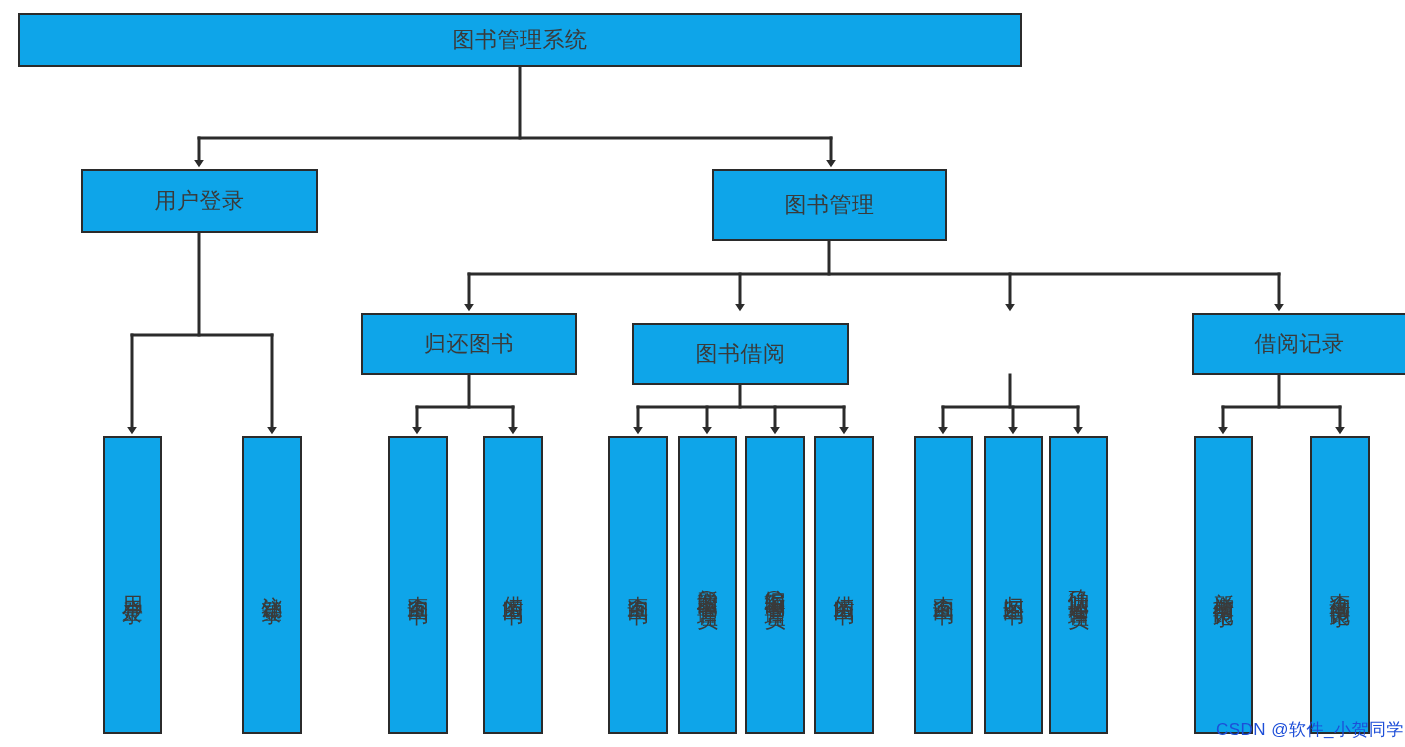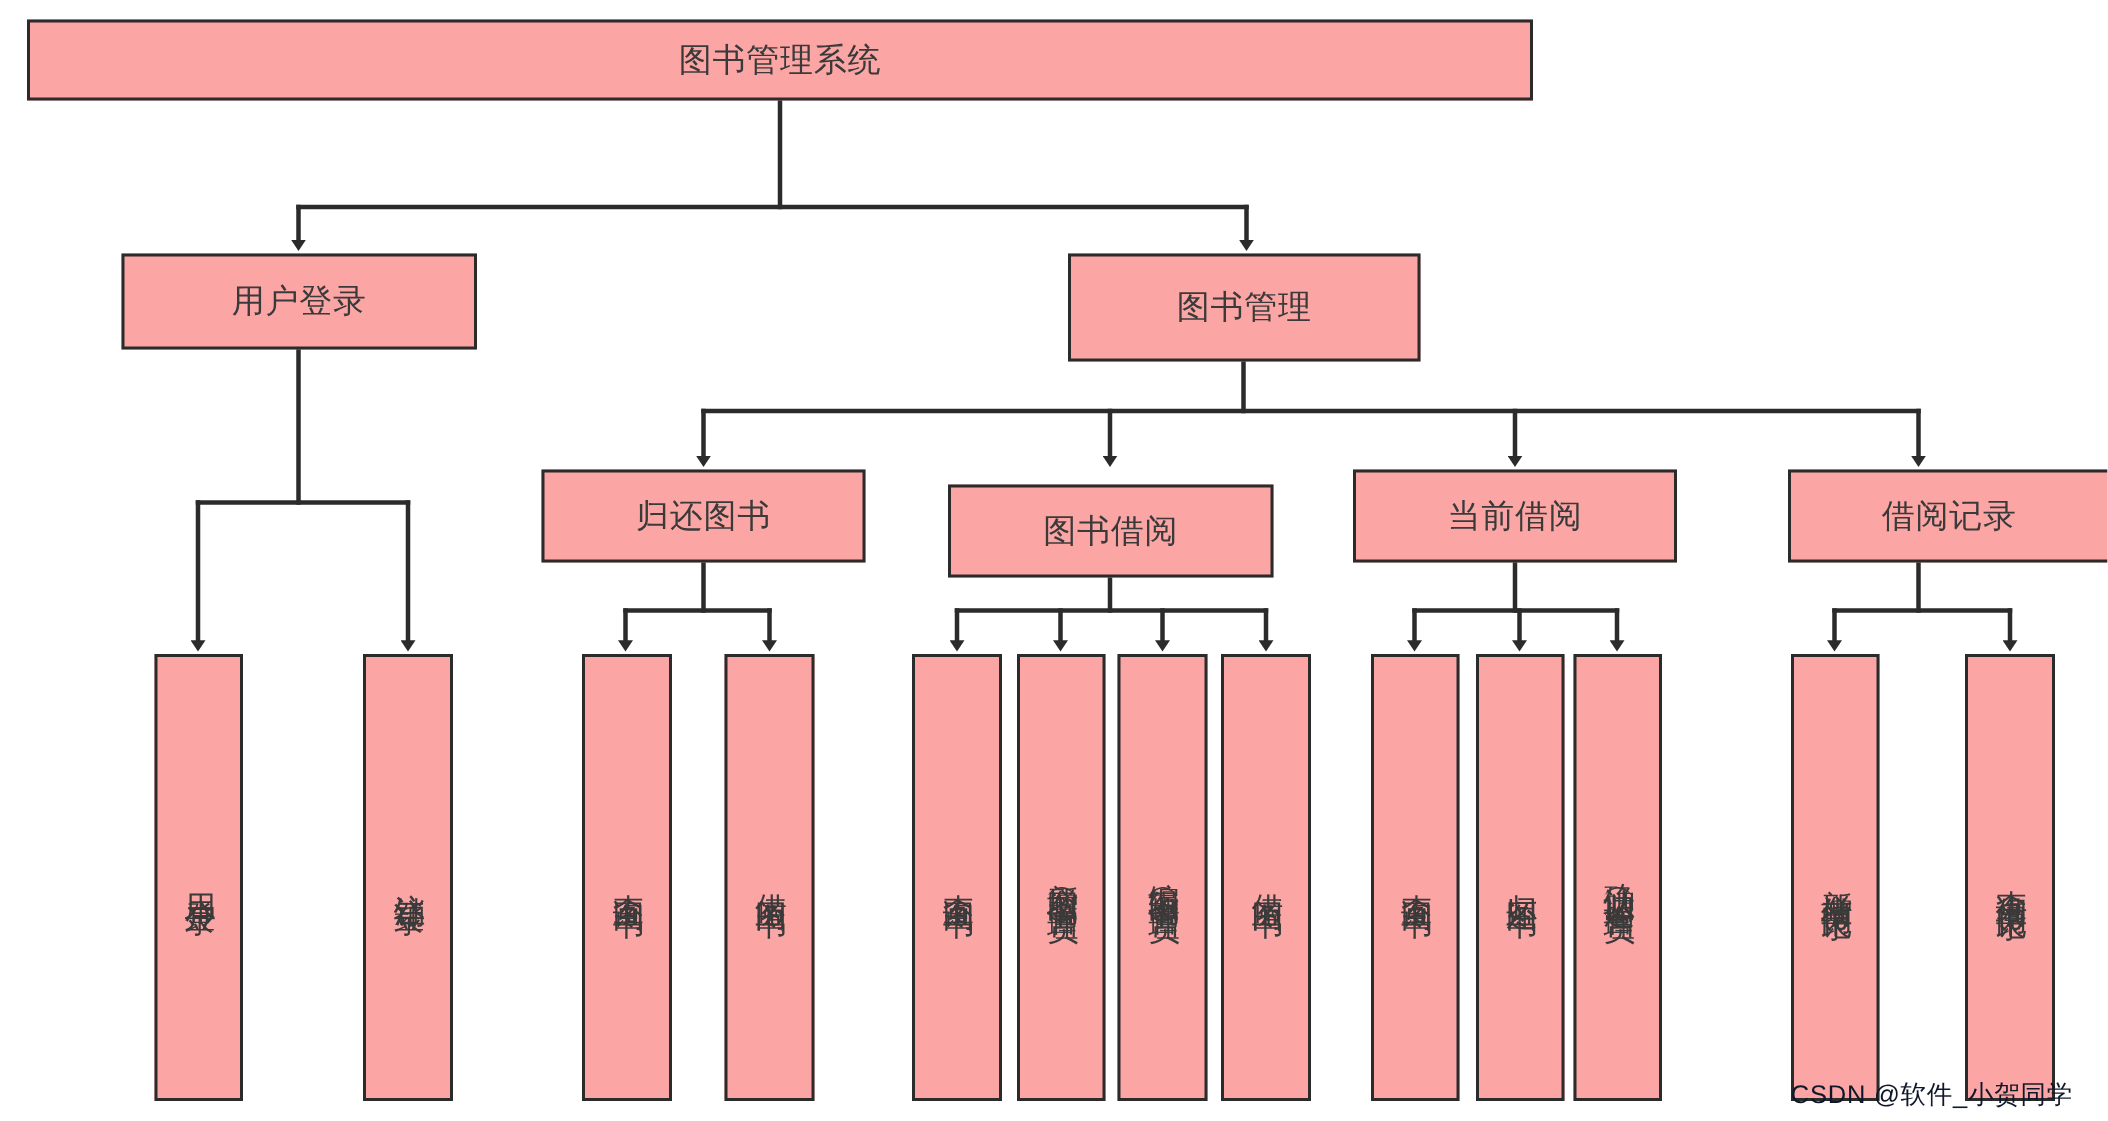--- a/index.html
+++ b/index.html
@@ -22,21 +22,21 @@
     position: absolute;
     left: 0;
     top: 0;
     width: 1405px;
     height: 747px;
   }
   .node-box {
     position: absolute;
     box-sizing: border-box;
     border: 2px solid #2b2b2b;
-    background: #fca5a5;
+    background: #0ea5e9;
     display: flex;
     align-items: center;
     justify-content: center;
     overflow: hidden;
   }
   .node-label {
     color: #3a3a3a;
     font-size: 21px;
     line-height: 1.18;
     letter-spacing: 0.5px;
@@ -57,23 +57,23 @@
     font-size: 21px;
     max-height: 100%;
   }
   .node-box.root .node-label,
   .node-box.level2 .node-label,
   .node-box.level3 .node-label {
     font-size: 22px;
   }
   #watermark {
     position: absolute;
-    right: 23px;
+    right: 1px;
     bottom: 6px;
-    color: #0f172a;
+    color: #1d4ed8;
     font-size: 17px;
     letter-spacing: 0.5px;
     white-space: nowrap;
     pointer-events: none;
   }
 </style>
 </head>
 <body>
 
 <div id="diagram-root">
@@ -138,23 +138,20 @@
   <div class="node-box level2" id="node-l2-1" style="left: 712px; top: 169px; width: 235px; height: 72px;">
     <span class="node-label">图书管理</span>
   </div>
 
   <div class="node-box level3" id="node-l3-0" style="left: 361px; top: 313px; width: 216px; height: 62px;">
     <span class="node-label">归还图书</span>
   </div>
   <div class="node-box level3" id="node-l3-1" style="left: 632px; top: 323px; width: 217px; height: 62px;">
     <span class="node-label">图书借阅</span>
   </div>
-  <div class="node-box level3" id="node-l3-2" style="left: 902px; top: 313px; width: 216px; height: 62px;">
-    <span class="node-label">当前借阅</span>
-  </div>
   <div class="node-box level3" id="node-l3-3" style="left: 1172px; top: 313px; width: 215px; height: 62px; margin-left: 20px;">
     <span class="node-label">借阅记录</span>
   </div>
 
   <div class="node-box leaf" id="node-leaf-0" style="left: 103px; top: 436px; width: 59px; height: 298px;">
     <span class="node-label">用户登录</span>
   </div>
   <div class="node-box leaf" id="node-leaf-1" style="left: 242px; top: 436px; width: 60px; height: 298px;">
     <span class="node-label">注销登录</span>
   </div>

